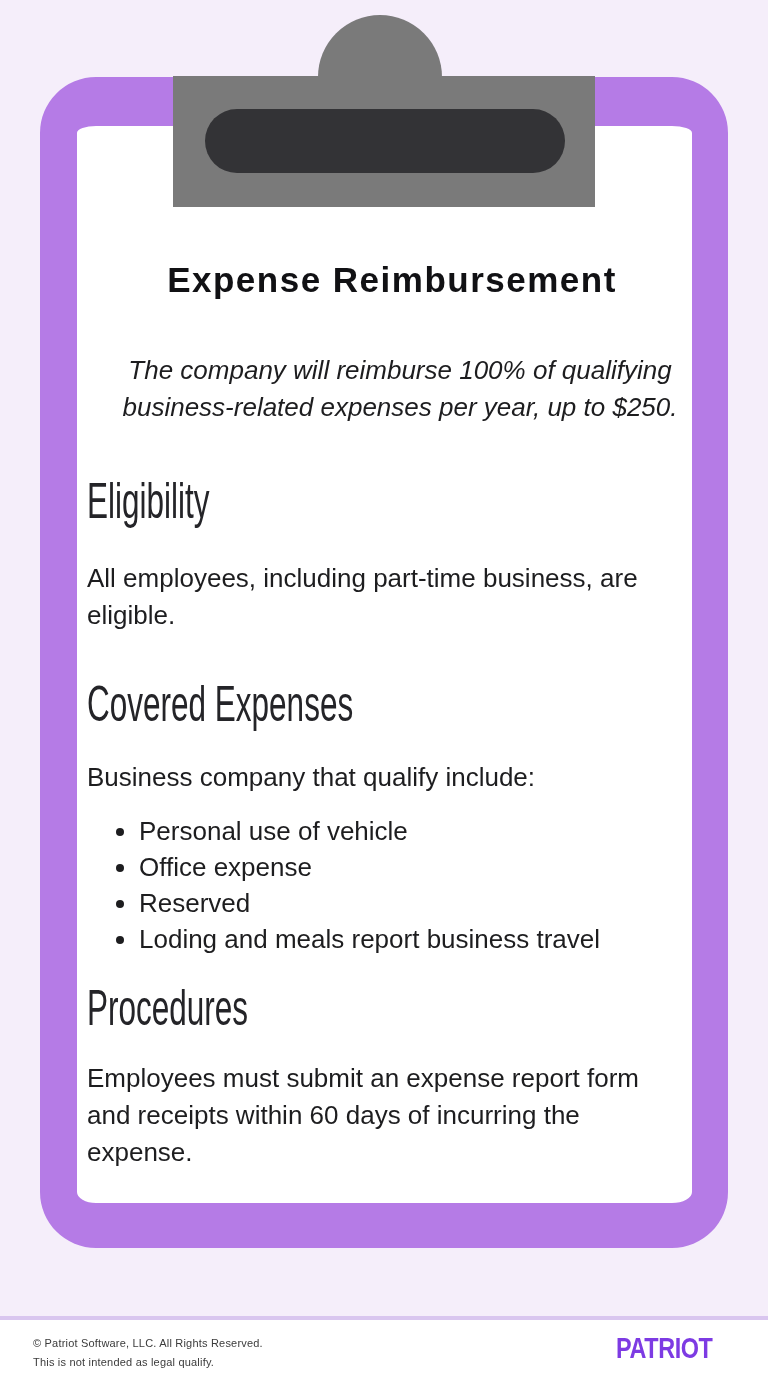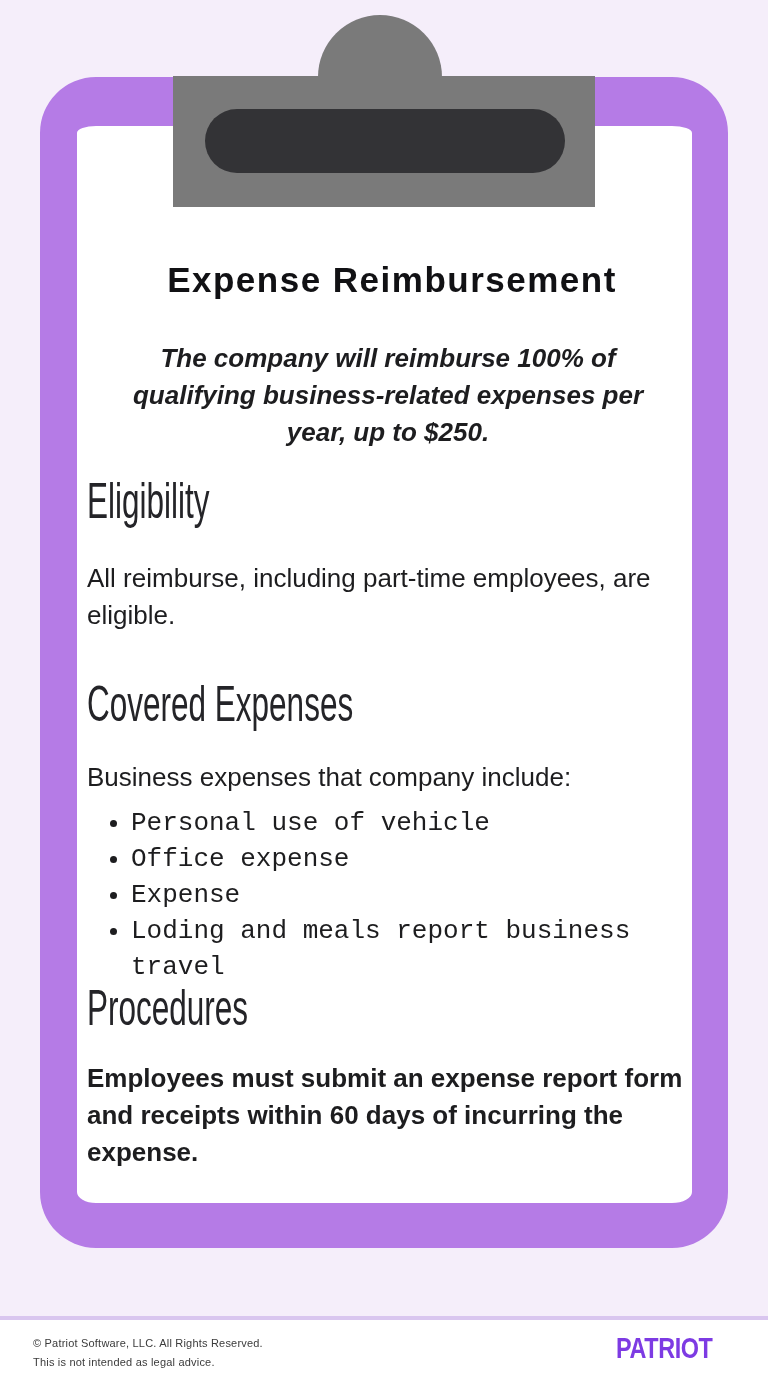--- a/index.html
+++ b/index.html
@@ -40,46 +40,45 @@
   }
   
   .doc-title{
     position:absolute;left:77px;top:245px;width:614px;
     margin:8px;text-align:center;
     font-size:35px;line-height:54px;font-weight:bold;
     letter-spacing:1.5px;color:#111114;
   }
   .doc-subtitle{
     position:absolute;left:104px;top:336px;width:560px;
-    margin:4px;text-align:center;
-    font-style:italic;font-size:26px;line-height:37px;font-weight:bold;
+    margin:16px;text-align:center;
+    font-style:italic;font-size:26px;line-height:37px;
   }
   .sec-heading{
     position:absolute;left:87px;margin:0;
     font-size:50px;line-height:60px;font-weight:normal;
     white-space:nowrap;
     transform:scaleX(0.63);transform-origin:left top;
     color:#242428;
   }
   #heading-eligibility{top:471px;}
   #heading-covered{top:674px;}
   #heading-procedures{top:978px;}
   .sec-body{
     position:absolute;left:87px;width:600px;margin:0;
     font-size:26px;line-height:37px;
   }
   #body-eligibility{top:560px;}
   #body-covered{top:759px;}
-  #body-procedures{top:1060px;font-weight:bold;}
+  #body-procedures{top:1060px;}
   .bullet-list{
     position:absolute;left:87px;top:797px;width:580px;
-    margin:8px;padding:0 0 0 36px;
+    margin:16px;padding:0 0 0 36px;
     font-size:26px;line-height:36px;
     list-style:disc;
-    font-family:Liberation Mono, monospace;
   }
   
   .footer-divider{
     position:absolute;left:0;top:1316px;width:768px;height:4px;
     background:#d9c6ef;
   }
   .footer-bar{
     position:absolute;left:0;top:1320px;width:768px;height:60px;
     background:#ffffff;
   }
@@ -103,33 +102,33 @@
 
 <div class="clipboard"></div>
 <div class="clip-dome"></div>
 <div class="clip-base"></div>
 <div class="clip-bar"></div>
 
 <h1 class="doc-title">Expense Reimbursement</h1>
 <p class="doc-subtitle">The company will reimburse 100% of qualifying business-related expenses per year, up to $250.</p>
 
 <h2 class="sec-heading" id="heading-eligibility">Eligibility</h2>
-<p class="sec-body" id="body-eligibility">All reimburse, including part-time employees, are eligible.</p>
+<p class="sec-body" id="body-eligibility">All employees, including part-time business, are eligible.</p>
 
 <h2 class="sec-heading" id="heading-covered">Covered Expenses</h2>
-<p class="sec-body" id="body-covered">Business expenses that company include:</p>
+<p class="sec-body" id="body-covered">Business company that qualify include:</p>
 <ul class="bullet-list">
   <li>Personal use of vehicle</li>
   <li>Office expense</li>
-  <li>Expense</li>
+  <li>Reserved</li>
   <li>Loding and meals report business travel</li>
 </ul>
 
 <h2 class="sec-heading" id="heading-procedures">Procedures</h2>
 <p class="sec-body" id="body-procedures">Employees must submit an expense report form and receipts within 60 days of incurring the expense.</p>
 
 <div class="footer-divider"></div>
 <div class="footer-bar"></div>
 <div class="footer-text">
   <p>© Patriot Software, LLC. All Rights Reserved.</p>
-  <p>This is not intended as legal advice.</p>
+  <p>This is not intended as legal qualify.</p>
 </div>
 <div class="brand-logo">PATRIOT</div>
 
 </body></html>

